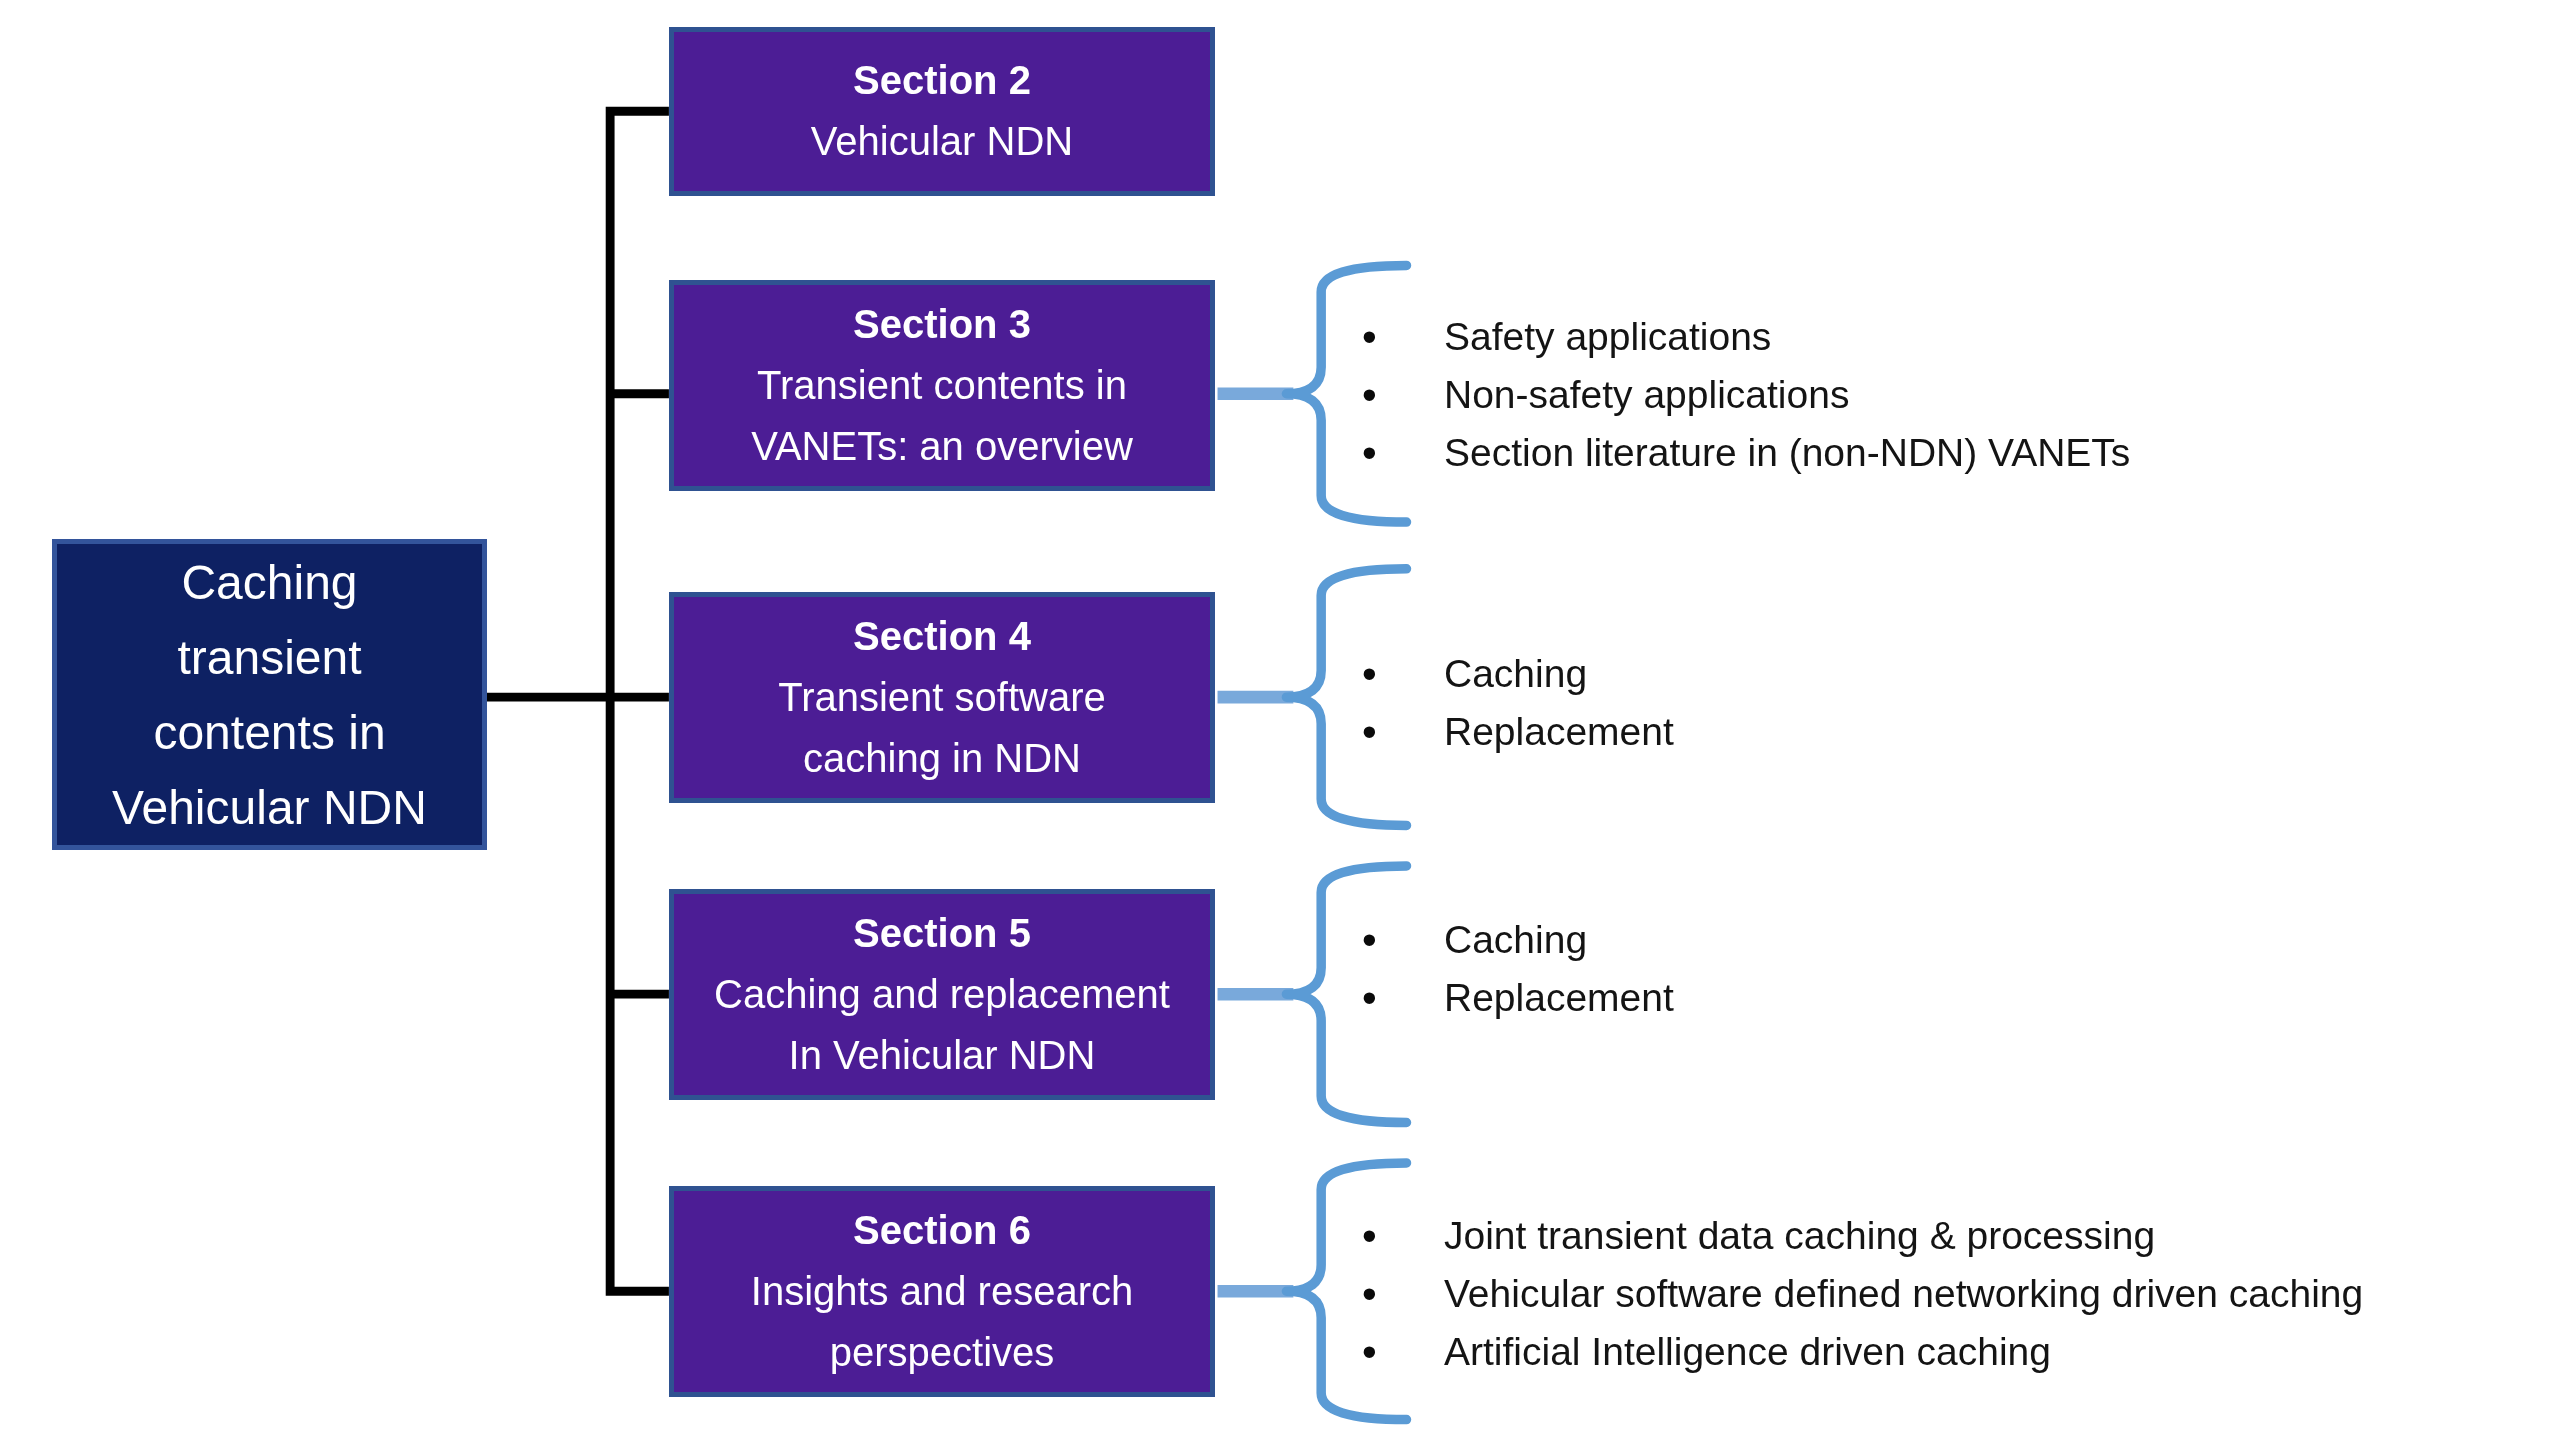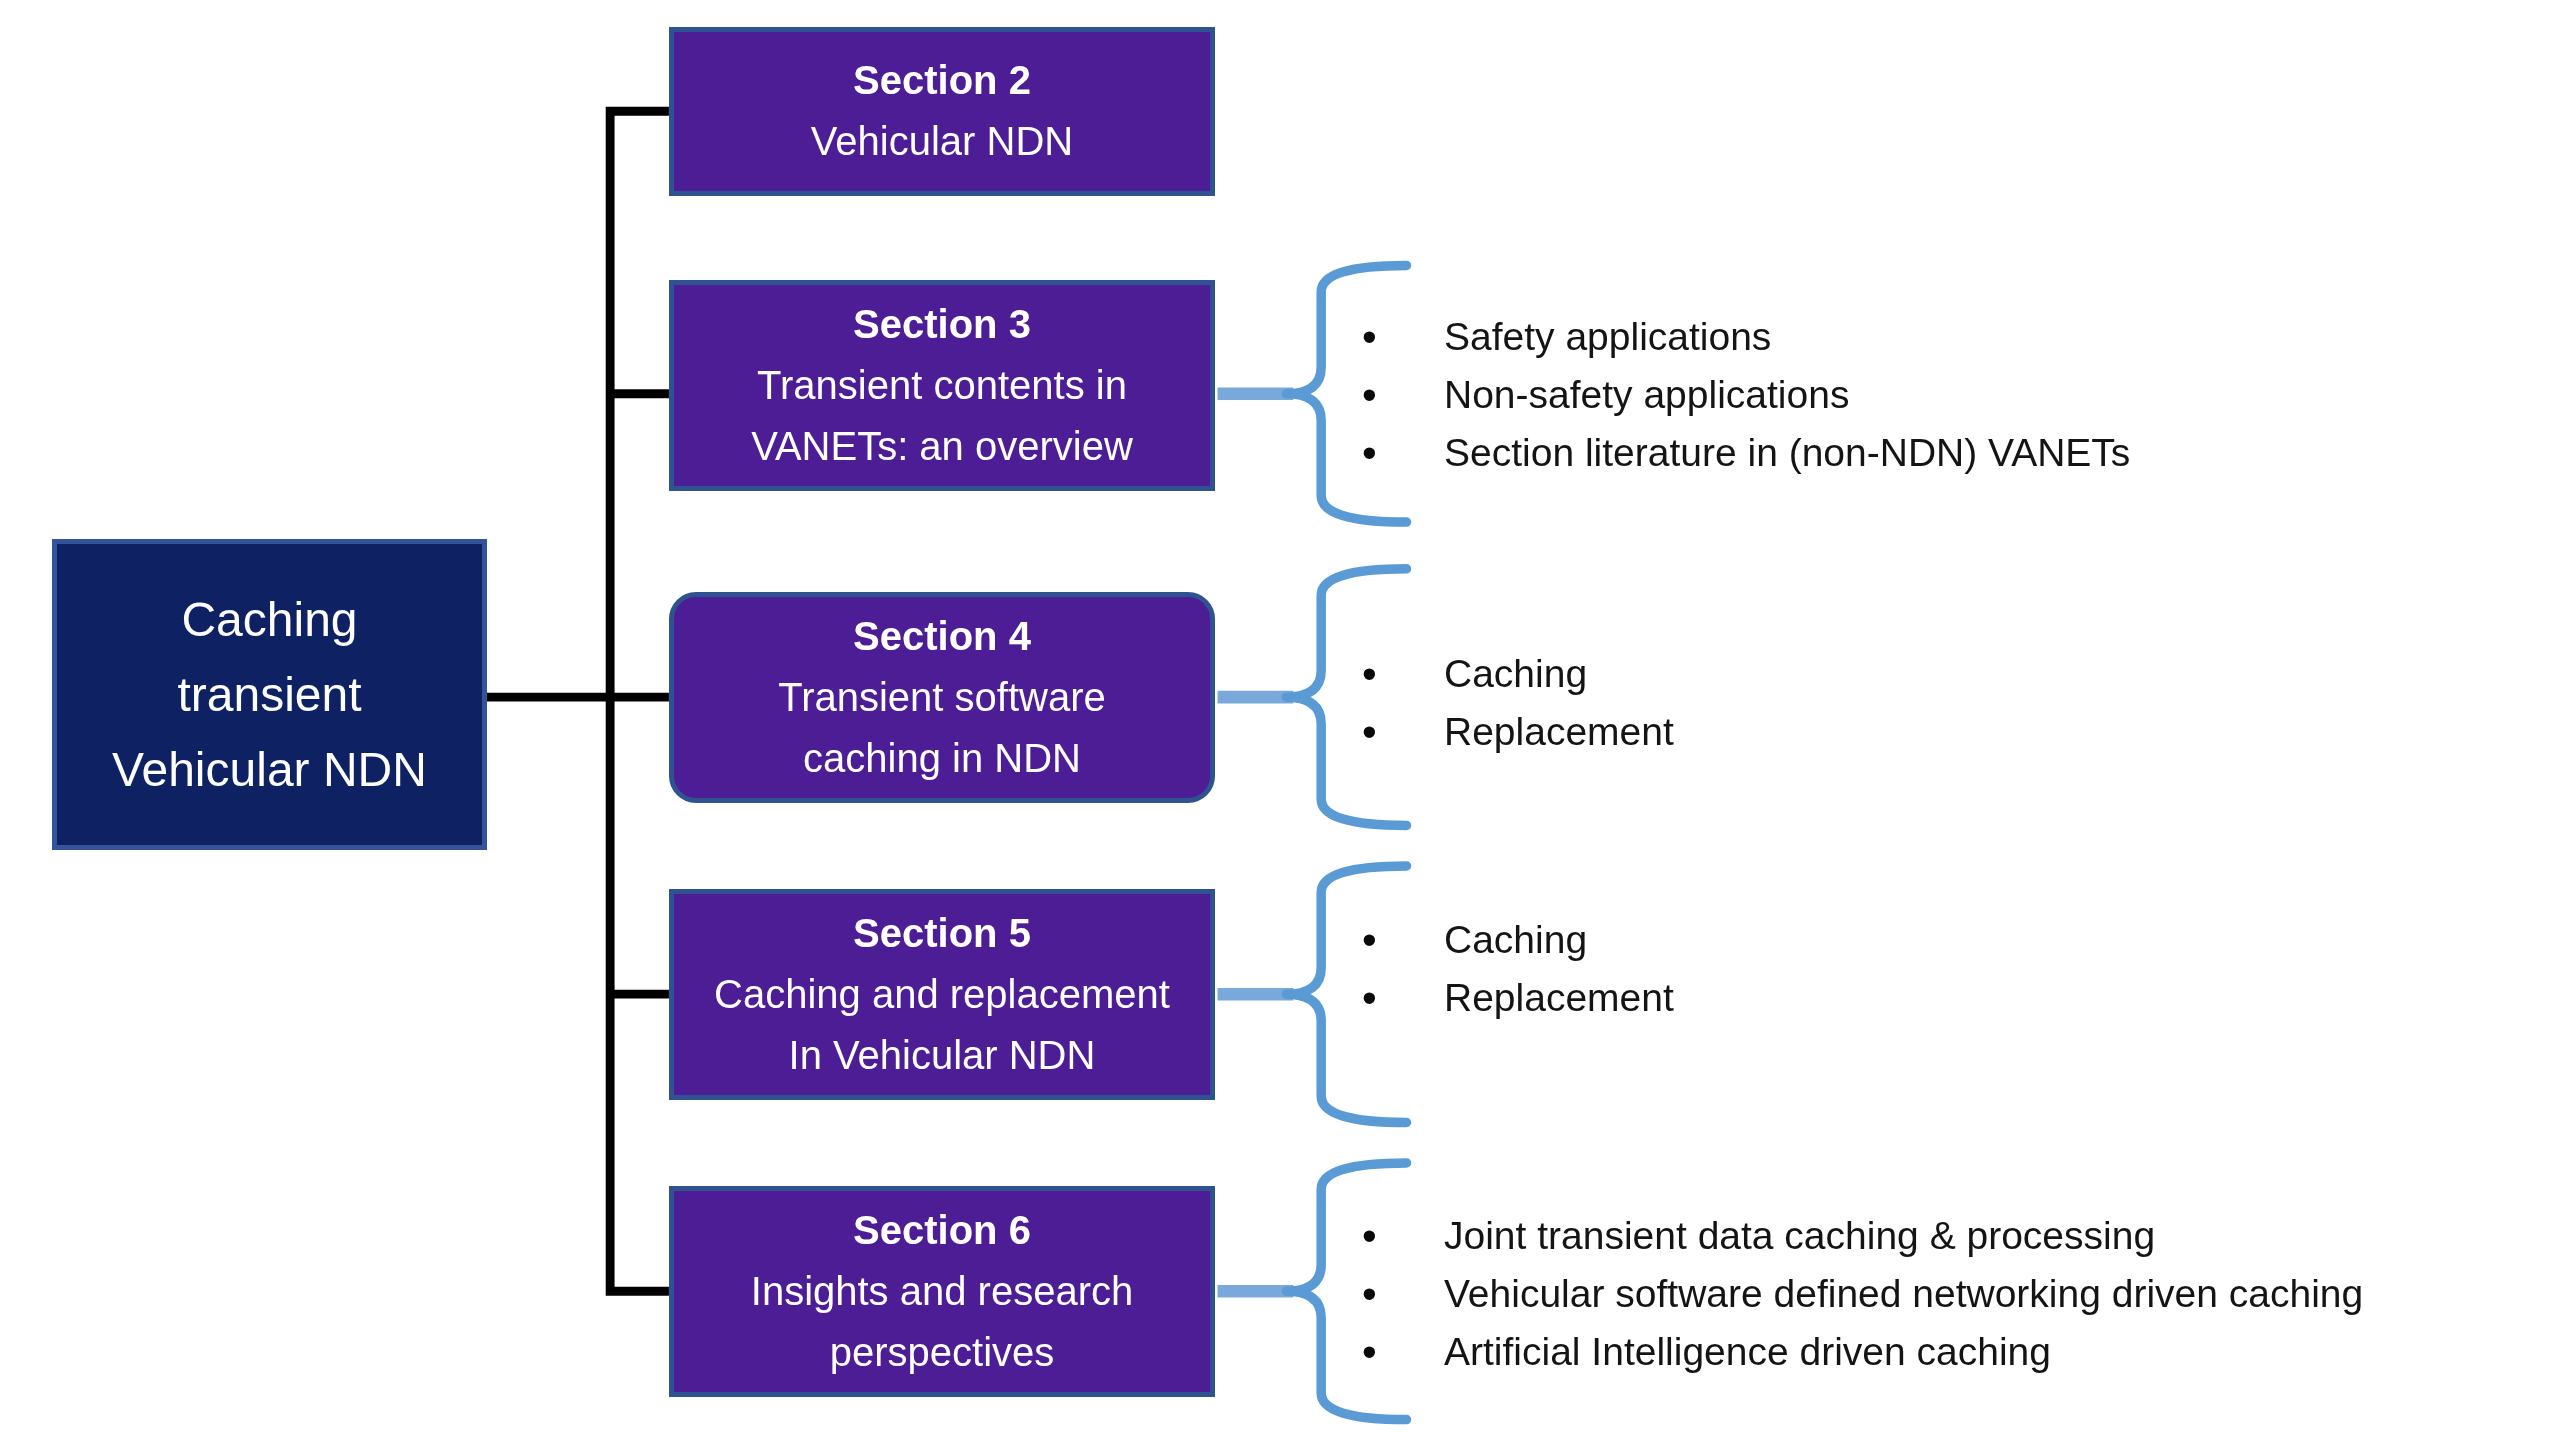--- a/index.html
+++ b/index.html
@@ -60,21 +60,21 @@
   .sbox .sline {
     font-size: 40px;
     line-height: 61px;
     font-weight: 400;
   }
   .sbox .heading {
     font-weight: 700;
   }
   #sbox-2 { top: 26.6px;   height: 169px; }
   #sbox-3 { top: 280px;  height: 211px; }
-  #sbox-4 { top: 592px;  height: 211px; border-radius: 27px; }
+  #sbox-4 { top: 592px;  height: 211px; }
   #sbox-5 { top: 889px; height: 211px; }
   #sbox-6 { top: 1186px; height: 211px; }
   .bullets {
     position: absolute;
     left: 1362px;
     margin: 0;
     padding: 0;
     list-style: none;
     color: #141414;
     z-index: 1;
@@ -124,20 +124,21 @@
              Q 2090 1103 2090 1145 L 2090 1264 Q 2090 1306 2225 1306"></path>
     <path class="brace-line" d="M 2225 1370 Q 2090 1370 2090 1412 L 2090 1531 Q 2090 1573 2035 1573
              Q 2090 1573 2090 1615 L 2090 1734 Q 2090 1776 2225 1776"></path>
     <path class="brace-line" d="M 2225 1840 Q 2090 1840 2090 1882 L 2090 2001 Q 2090 2043 2035 2043
              Q 2090 2043 2090 2085 L 2090 2204 Q 2090 2246 2225 2246"></path>
   </svg>
 
   <div class="root-box">
     <div class="rline">Caching</div>
     <div class="rline">transient</div>
+    <div class="rline">contents in</div>
     <div class="rline">Vehicular NDN</div>
   </div>
 
   <div class="sbox" id="sbox-2">
     <div class="sline heading">Section 2</div>
     <div class="sline">Vehicular NDN</div>
   </div>
 
   <div class="sbox" id="sbox-3">
     <div class="sline heading">Section 3</div>

